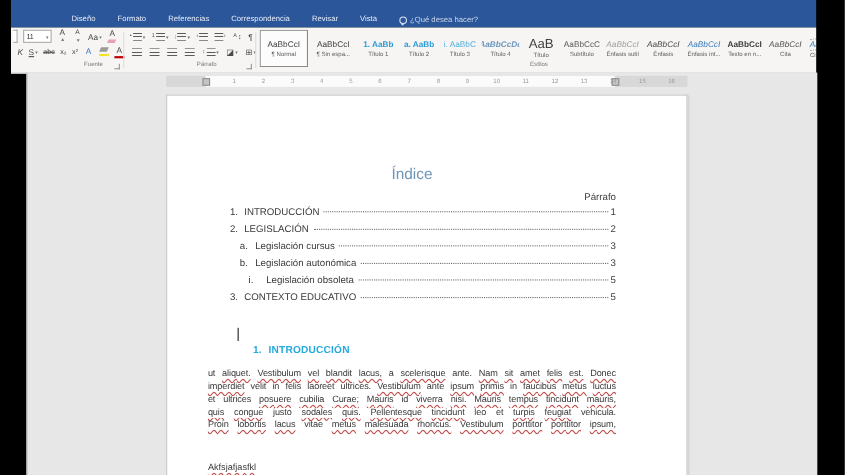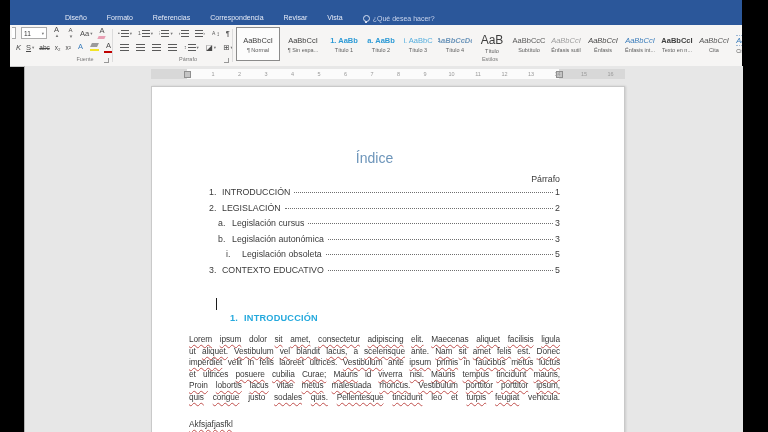--- a/index.html
+++ b/index.html
@@ -343,22 +343,21 @@
       </div>
 
     <div id="caret"></div>
 
     <div class="h1line">
       <span>1.</span>
       <span>INTRODUCCIÓN</span>
     </div>
 
     <div id="para">
-        <div class="pline"><span class="sp">Lorem</span> <span class="sp">ipsum</span> <span>dolor</span> <span class="sp">sit</span> <span class="sp">amet,</span> <span class="sp">consectetur</span> <span class="sp">adipiscing</span> <span class="sp">elit.</span> <span class="sp">Maecenas</span> <span class="sp">aliquet</span> <span class="sp">facilisis</span> <span class="sp">ligula</span></div>
         <div class="pline"><span>ut</span> <span class="sp">aliquet.</span> <span class="sp">Vestibulum</span> <span class="sp">vel</span> <span class="sp">blandit</span> <span class="sp">lacus,</span> <span>a</span> <span class="sp">scelerisque</span> <span>ante.</span> <span class="sp">Nam</span> <span class="sp">sit</span> <span class="sp">amet</span> <span class="sp">felis</span> <span class="sp">est.</span> <span class="sp">Donec</span></div>
         <div class="pline"><span class="sp">imperdiet</span> <span>velit</span> <span>in</span> <span>felis</span> <span>laoreet</span> <span>ultrices.</span> <span class="sp">Vestibulum</span> <span>ante</span> <span class="sp">ipsum</span> <span class="sp">primis</span> <span>in</span> <span class="sp">faucibus</span> <span class="sp">metus</span> <span class="sp">luctus</span></div>
         <div class="pline"><span>et</span> <span>ultrices</span> <span class="sp">posuere</span> <span class="sp">cubilia</span> <span class="sp">Curae;</span> <span class="sp">Mauris</span> <span>id</span> <span class="sp">viverra</span> <span class="sp">nisi.</span> <span class="sp">Mauris</span> <span class="sp">tempus</span> <span class="sp">tincidunt</span> <span class="sp">mauris,</span></div>
+        <div class="pline"><span class="sp">quis</span> <span class="sp">congue</span> <span>justo</span> <span class="sp">sodales</span> <span class="sp">quis.</span> <span class="sp">Pellentesque</span> <span class="sp">tincidunt</span> <span>leo</span> <span>et</span> <span class="sp">turpis</span> <span class="sp">feugiat</span> <span>vehicula.</span></div>
         <div class="pline"><span class="sp">Proin</span> <span class="sp">lobortis</span> <span class="sp">lacus</span> <span>vitae</span> <span class="sp">metus</span> <span class="sp">malesuada</span> <span class="sp">rhoncus.</span> <span class="sp">Vestibulum</span> <span class="sp">porttitor</span> <span class="sp">porttitor</span> <span class="sp">ipsum,</span></div>
-        <div class="pline"><span class="sp">quis</span> <span class="sp">congue</span> <span>justo</span> <span class="sp">sodales</span> <span class="sp">quis.</span> <span class="sp">Pellentesque</span> <span class="sp">tincidunt</span> <span>leo</span> <span>et</span> <span class="sp">turpis</span> <span class="sp">feugiat</span> <span>vehicula.</span></div>
       </div>
     <div class="trailing"><span class="sp">Akfsjafjasfkl</span></div>
   </div>
 </div>
 
 </body></html>

